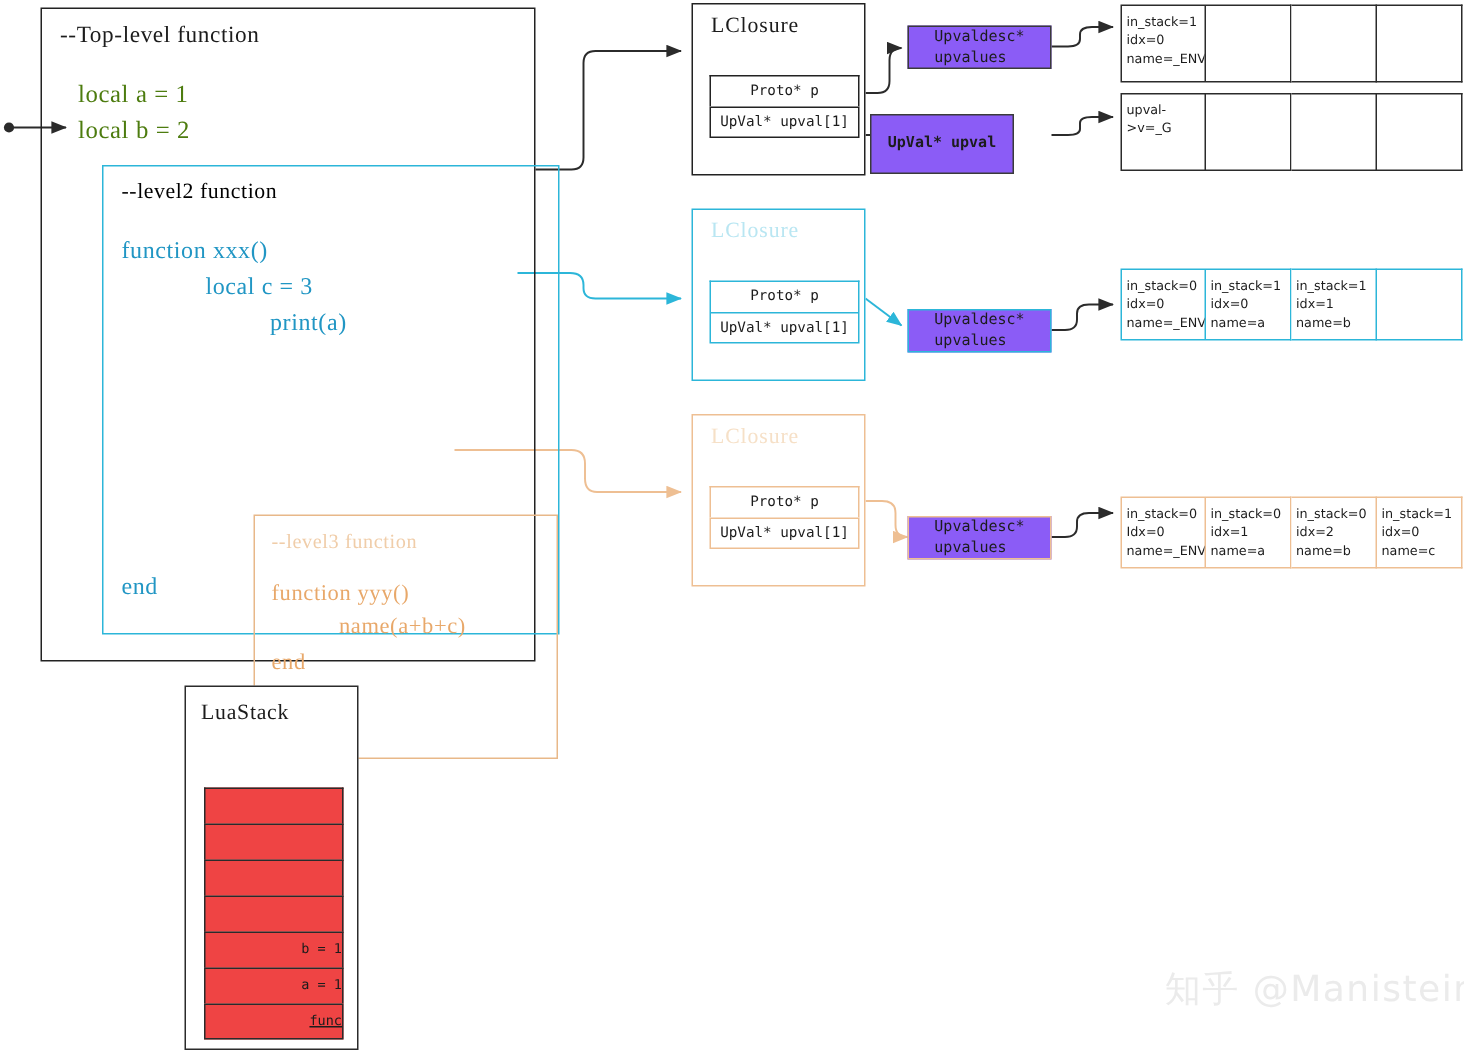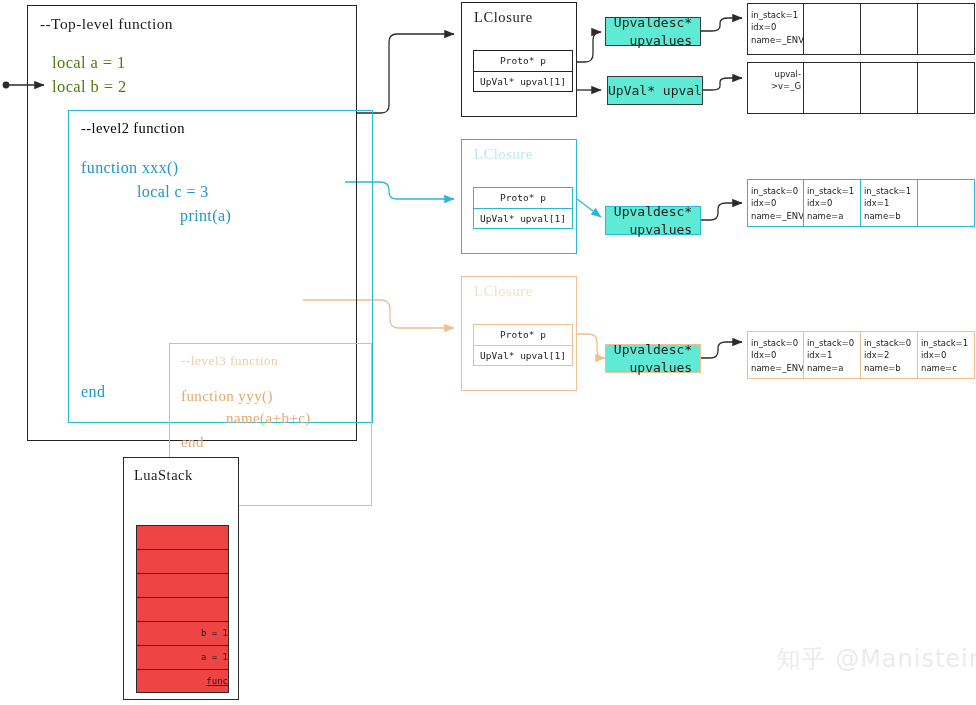--- a/index.html
+++ b/index.html
@@ -80,32 +80,32 @@
   #lclosure2 { left: 461px; top: 139px; width: 116px; height: 115px; border: 1.4px solid #2cb6d9; }
   #lclosure2 .title { color: #b9e6f2; }
 
   #lclosure3 { left: 461px; top: 276px; width: 116px; height: 115px; border: 1.4px solid #eebf93; }
   #lclosure3 .title { color: #f6e0c7; }
 
   
   .ptr-box {
     position: absolute;
     box-sizing: border-box;
-    background: #5eead4;
+    background: #8b5cf6;
     font-family: "DejaVu Sans Mono", monospace;
-    font-size: 13px;
-    text-align: right;
+    font-size: 10px;
+    text-align: left;
     color: #1c1c1c;
     display: flex;
     align-items: center;
     justify-content: center;
     line-height: 1.35;
   }
   #upvaldesc1 { left: 605px; top: 17px; width: 96px; height: 29px; border: 1.3px solid #3a3a3a; }
-  #upval1     { left: 607px; top: 76px; width: 96px; height: 29px; border: 1.3px solid #3a3a3a; }
+  #upval1     { left: 580px; top: 76px; width: 96px; height: 40px; border: 1.3px solid #3a3a3a; font-weight: bold; }
   #upvaldesc2 { left: 605px; top: 206px; width: 96px; height: 29px; border: 1.3px solid #2cb6d9; }
   #upvaldesc3 { left: 605px; top: 344px; width: 96px; height: 29px; border: 1.3px solid #eebf93; }
 
   
   .cell-row {
     position: absolute;
     display: flex;
     box-sizing: border-box;
   }
   .cell {
@@ -119,21 +119,21 @@
     color: #1c1c1c;
     background: #ffffff;
     white-space: nowrap;
     overflow: hidden;
   }
   #cellrow1 { left: 747px; top: 3px; height: 52px; }
   #cellrow1 .cell { border: 1.2px solid #2b2b2b; border-left: none; }
   #cellrow1 .cell:first-child { border-left: 1.2px solid #2b2b2b; }
 
   #cellrow2 { left: 747px; top: 62px; height: 52px; }
-  #cellrow2 .cell { border: 1.2px solid #2b2b2b; border-left: none; text-align: right; }
+  #cellrow2 .cell { border: 1.2px solid #2b2b2b; border-left: none; }
   #cellrow2 .cell:first-child { border-left: 1.2px solid #2b2b2b; }
 
   #cellrow3 { left: 747px; top: 179px; height: 48px; }
   #cellrow3 .cell { border: 1.2px solid #2cb6d9; border-left: none; }
   #cellrow3 .cell:first-child { border-left: 1.2px solid #2cb6d9; }
 
   #cellrow4 { left: 747px; top: 331px; height: 48px; }
   #cellrow4 .cell { border: 1.2px solid #eebf93; border-left: none; }
   #cellrow4 .cell:first-child { border-left: 1.2px solid #eebf93; }
 

